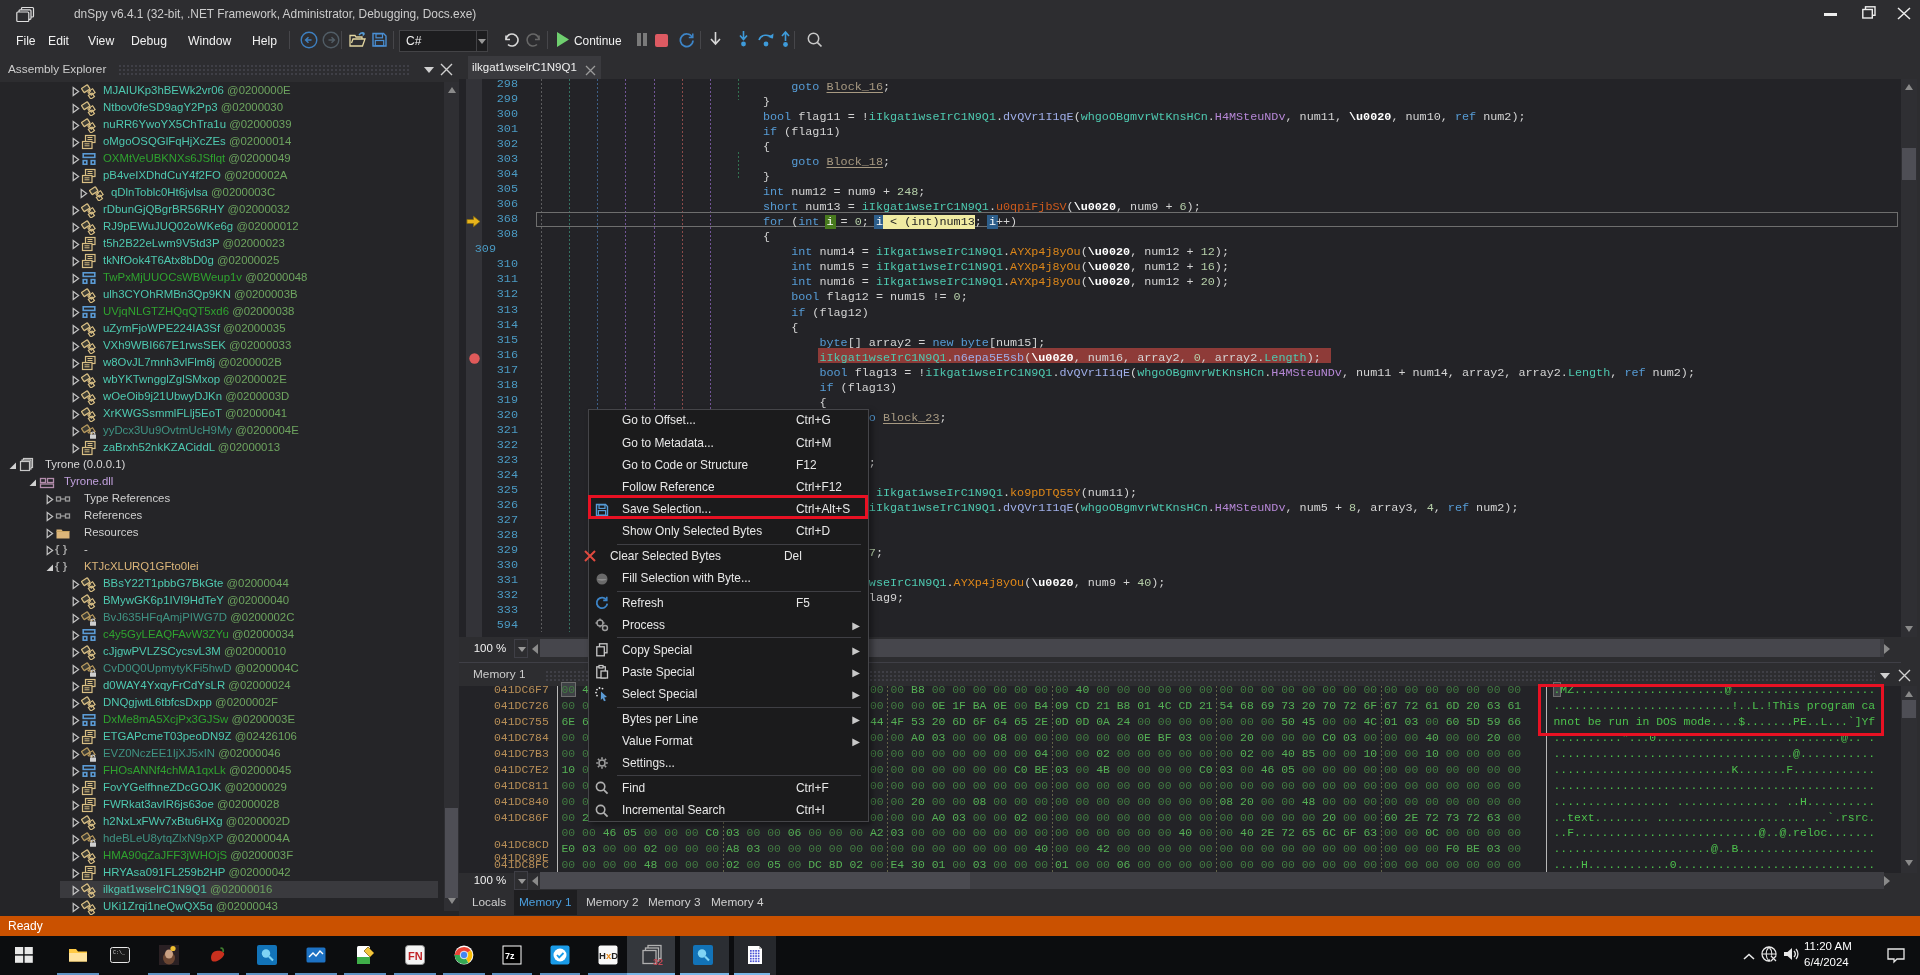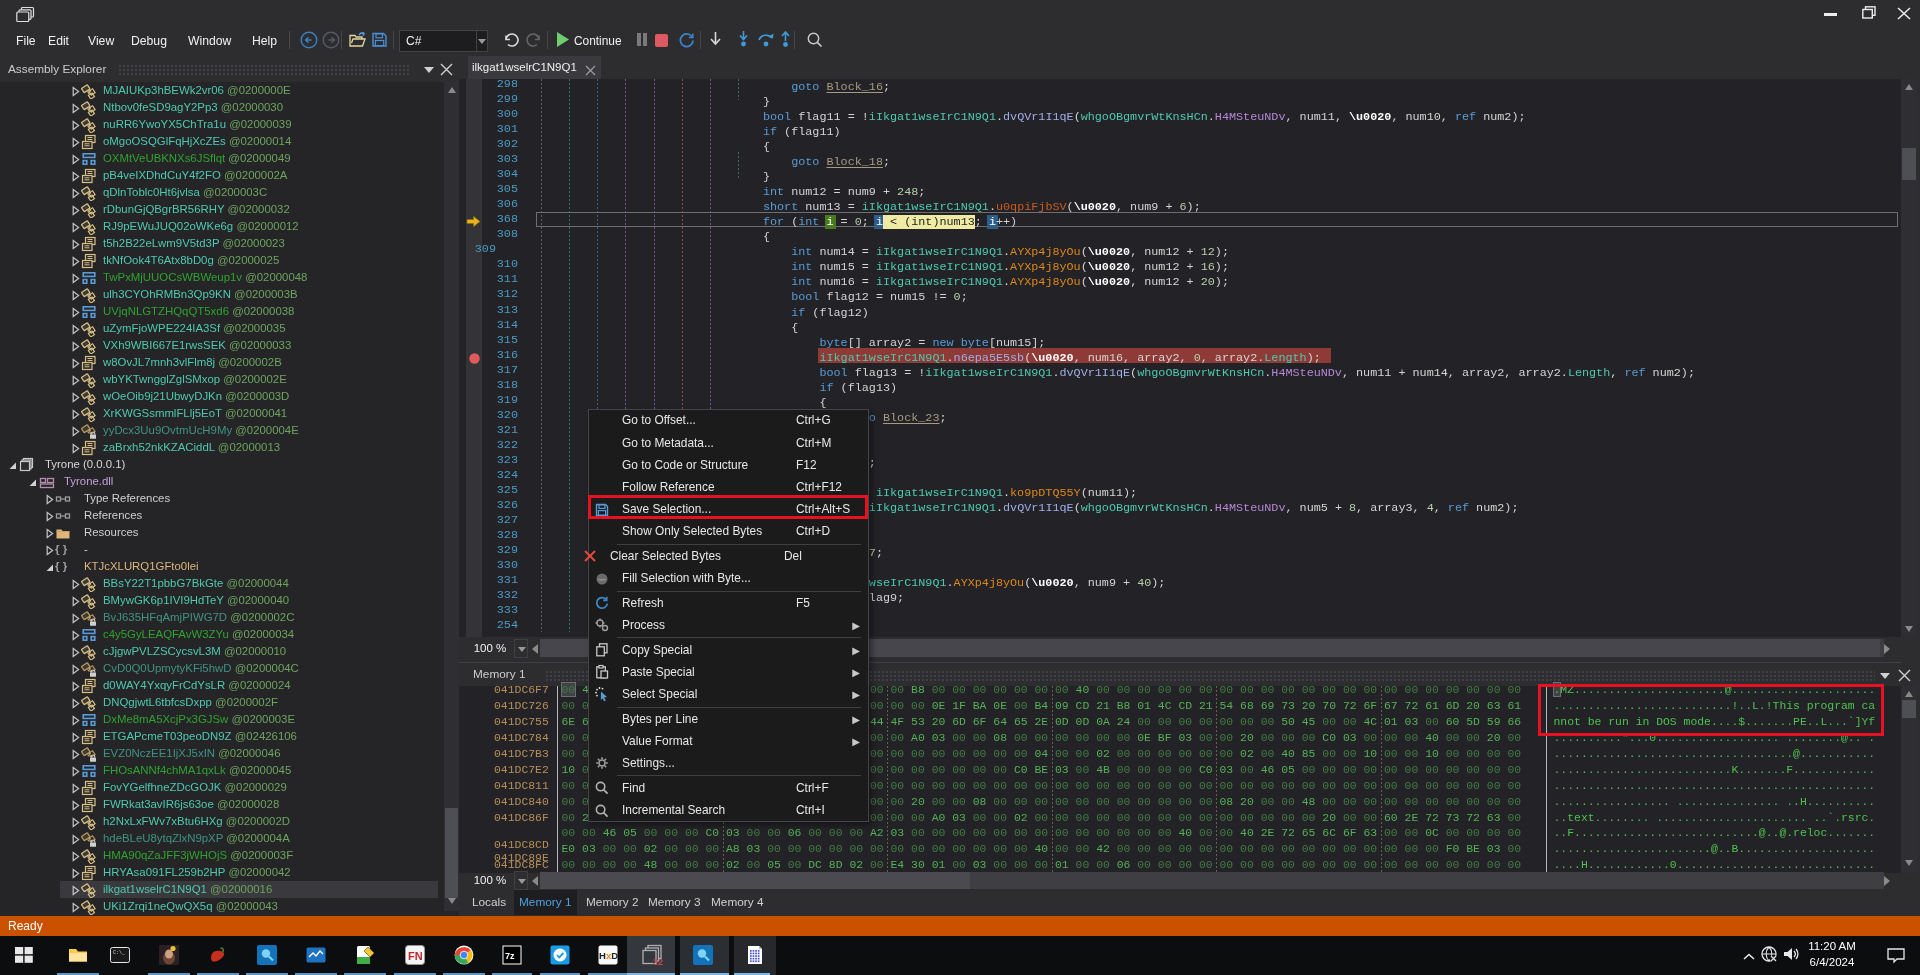--- a/index.html
+++ b/index.html
@@ -34,20 +34,21 @@
 .sep{position:absolute;top:31px;height:18px;width:1px;background:#46464a}
 
 </style></head><body>
 <div id="root">
 <div class="ab" style="left:0;top:0;width:1920px;height:28px;background:#2d2d30"></div>
 <div class="ab" style="left:16px;top:6px"><svg width="19" height="17" viewBox="0 0 19 17" style="">
         <rect x="5.5" y="1.5" width="12" height="9.5" rx="1" fill="none" stroke="#e0e0e0" stroke-width="1.2"></rect>
         <rect x="3" y="3.8" width="12" height="9.5" rx="1" fill="#2d2d30" stroke="#e0e0e0" stroke-width="1.2"></rect>
         <rect x="0.8" y="6" width="12" height="9.5" rx="1" fill="#2d2d30" stroke="#e0e0e0" stroke-width="1.2"></rect>
       </svg></div>
+<div class="ab" style="left:74px;top:0;height:28px;line-height:28px;color:#cccccc;font-size:11.9px">dnSpy v6.4.1 (32-bit, .NET Framework, Administrator, Debugging, Docs.exe)</div>
 <div class="ab" style="left:1824px;top:13px;width:13px;height:3px;background:#ededed"></div>
 <div class="ab" style="left:1862px;top:5px"><svg width="14" height="13" viewBox="0 0 14 13" style="">
         <rect x="3.5" y="0.8" width="9.5" height="8.5" fill="none" stroke="#ededed" stroke-width="1.4"></rect>
         <rect x="0.8" y="3.5" width="9.5" height="8.5" fill="#2d2d30" stroke="#ededed" stroke-width="1.4"></rect>
       </svg></div>
 <div class="ab" style="left:1897px;top:6px"><svg width="14" height="13" viewBox="0 0 14 13" style="">
         <path d="M1 1 L13 12 M13 1 L1 12" stroke="#ededed" stroke-width="1.5"></path>
       </svg></div>
 <div class="ab" style="left:0;top:28px;width:1920px;height:28px;background:#2d2d30"></div>
 <div class="ab" style="left:16px;top:28px;height:27px;line-height:27px;color:#f1f1f1;font-size:12.2px">File</div>
@@ -197,21 +198,21 @@
           <path d="M3.2 1.5 L8.6 5.5 L3.2 9.5 Z" fill="none" stroke="#c0c0c0" stroke-width="1.25"></path>
         </svg></div>
       <div class="ticon" style="left:81px"><svg width="16" height="16" viewBox="0 0 16 16" style="">
           <rect x="4.5" y="1.5" width="9.5" height="7" fill="#2b2b2b" stroke="#d9bf84" stroke-width="1.2"></rect>
           <path d="M6.5 3.5 h5 M6.5 5.5 h5" stroke="#d9bf84" stroke-width="1"></path>
           <rect x="1.5" y="7.5" width="9.5" height="7" fill="#2b2b2b" stroke="#d9bf84" stroke-width="1.2"></rect>
           <path d="M3.5 9.8 h5 M3.5 11.8 h5" stroke="#d9bf84" stroke-width="1"></path>
         </svg></div>
       <div style="position:absolute;left:103px;top:0"><span style="color:#4ec9b0">pB4veIXDhdCuY4f2FO</span> <span class="ad">@0200002A</span></div>
     </div>
-<div class="trow" style="left:0;top:184.1px;width:440px">
+<div class="trow" style="left:8px;top:184.1px;width:440px">
       <div class="ticon" style="left:70px;top:3px"><svg width="11" height="11" viewBox="0 0 11 11" style="">
           <path d="M3.2 1.5 L8.6 5.5 L3.2 9.5 Z" fill="none" stroke="#c0c0c0" stroke-width="1.25"></path>
         </svg></div>
       <div class="ticon" style="left:81px"><svg width="16" height="16" viewBox="0 0 16 16" style="">
           <rect x="1.2" y="3.2" width="7" height="5" rx="0.6" transform="rotate(-33 4.7 5.7)" fill="#3a3a34" stroke="#d9bf84" stroke-width="1.3"></rect>
           <rect x="8.6" y="6.6" width="4.6" height="4.6" transform="rotate(-33 10.9 8.9)" fill="none" stroke="#d9bf84" stroke-width="1.2"></rect>
           <rect x="8.2" y="10.8" width="4.4" height="4.4" transform="rotate(-33 10.4 13)" fill="none" stroke="#d9bf84" stroke-width="1.2"></rect>
           <path d="M6.5 8.5 L8.5 11.5 M8 7 L10 8.5" stroke="#d9bf84" stroke-width="1.1" fill="none"></path>
         </svg></div>
       <div style="position:absolute;left:103px;top:0"><span style="color:#4ec9b0">qDlnToblc0Ht6jvlsa</span> <span class="ad">@0200003C</span></div>
@@ -803,21 +804,21 @@
 <div class="ln" style="left:466px;top:542.98px">329</div>
 <div class="cl" style="left:537px;top:542.98px"><pre>                                    <span class="id">num18 = </span><span class="num">1237</span><span class="id">;</span></pre></div>
 <div class="ln" style="left:466px;top:558.01px">330</div>
 <div class="cl" style="left:537px;top:558.01px"><pre>                                <span class="id">}</span></pre></div>
 <div class="ln" style="left:466px;top:573.04px">331</div>
 <div class="cl" style="left:537px;top:573.04px"><pre>                                <span class="id">num19 = </span><span class="typ">iIkgat1wseIrC1N9Q1</span><span class="id">.</span><span class="met">AYXp4j8yOu</span><span class="id">(</span><span class="par">\u0020</span><span class="id">, num9 + </span><span class="num">40</span><span class="id">);</span></pre></div>
 <div class="ln" style="left:466px;top:588.07px">332</div>
 <div class="cl" style="left:537px;top:588.07px"><pre>                                <span class="kw">bool</span><span class="id"> flag15 = flag9;</span></pre></div>
 <div class="ln" style="left:466px;top:603.10px">333</div>
 <div class="cl" style="left:537px;top:603.10px"><pre>                                <span class="id">}</span></pre></div>
-<div class="ln" style="left:466px;top:618.13px">254</div>
+<div class="ln" style="left:466px;top:618.13px">594</div>
 <div class="cl" style="left:537px;top:618.13px"><pre>                            <span class="id">}</span></pre></div>
 <div class="ab" style="left:469px;top:349.6px"><svg width="11" height="11" viewBox="0 0 11 11" style="">
         <circle cx="5.5" cy="5.5" r="5.2" fill="#e05a5a"></circle>
       </svg></div>
 <div class="ab" style="left:466px;top:213.9px"><svg width="15" height="13" viewBox="0 0 15 13" style="">
         <path d="M1 4.5 h6.5 V1.3 L14 6.5 L7.5 11.7 V8.5 H1 Z" fill="#e8b41c" stroke="#8a6d0e" stroke-width="0.8"></path>
       </svg></div>
 <div class="ab" style="left:1901px;top:79px;width:16px;height:558px;background:#2f2f33"></div>
 <div class="ab" style="left:1905px;top:84px;width:0;height:0;border-left:4px solid transparent;border-right:4px solid transparent;border-bottom:6px solid #8a8a8a"></div>
 <div class="ab" style="left:1905px;top:626px;width:0;height:0;border-left:4px solid transparent;border-right:4px solid transparent;border-top:6px solid #8a8a8a"></div>
@@ -1163,16 +1164,16 @@
 <div class="ab" style="left:1760px;top:945px"><svg width="18" height="18" viewBox="0 0 18 18" style="">
         <circle cx="9" cy="9" r="7" fill="none" stroke="#e8e8e8" stroke-width="1.3"></circle>
         <path d="M2 9 h14 M9 2 a10 10 0 0 1 0 14 M9 2 a10 10 0 0 0 0 14" fill="none" stroke="#e8e8e8" stroke-width="1.1"></path>
         <circle cx="13.5" cy="13.5" r="3.6" fill="#101114"></circle>
         <path d="M11 11 l5 5 M16 11 l-5 5" stroke="#e8e8e8" stroke-width="1.2"></path>
       </svg></div>
 <div class="ab" style="left:1782px;top:946px"><svg width="18" height="16" viewBox="0 0 18 16" style="">
         <path d="M2 6 h3.5 L10 2 v12 L5.5 10 H2 Z" fill="#e8e8e8"></path>
         <path d="M12 5 a4.5 4.5 0 0 1 0 6 M14 3 a7.5 7.5 0 0 1 0 10" stroke="#e8e8e8" stroke-width="1.3" fill="none"></path>
       </svg></div>
-<div class="ab" style="left:1804px;top:938px;width:56px;height:36px;color:#fff;font-size:11.5px;text-align:center;line-height:16px">11:20 AM<br>6/4/2024</div>
+<div class="ab" style="left:1804px;top:938px;width:56px;height:36px;color:#fff;font-size:11.5px;text-align:left;line-height:16px">11:20 AM<br>6/4/2024</div>
 <div class="ab" style="left:1886px;top:946px"><svg width="20" height="18" viewBox="0 0 20 18" style="">
         <path d="M2 3 h16 v10 h-7 l-3 3 v-3 h-6 z" fill="none" stroke="#e8e8e8" stroke-width="1.3"></path>
       </svg></div>
 </div>
 </body></html>

